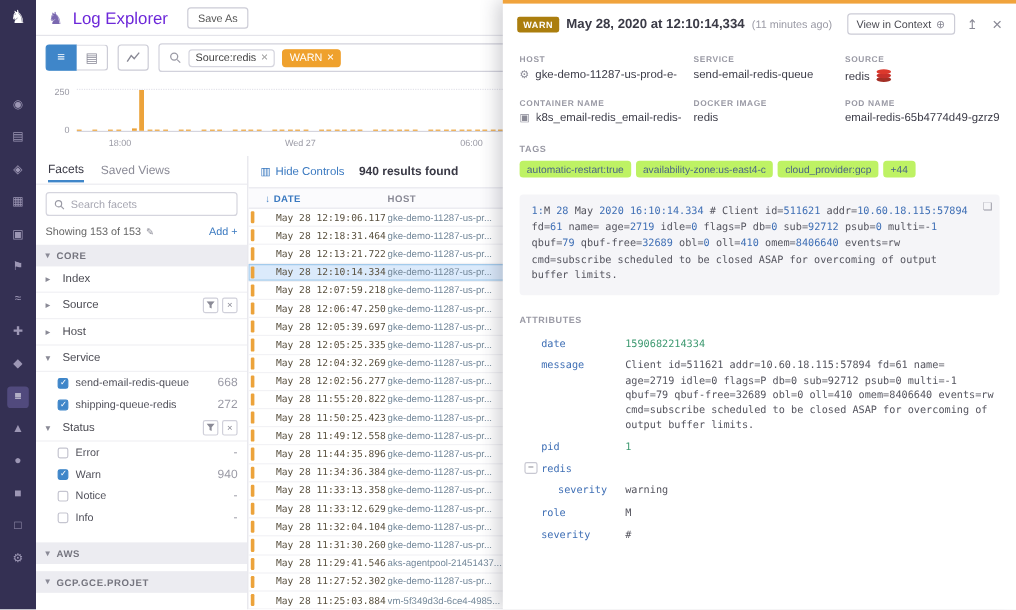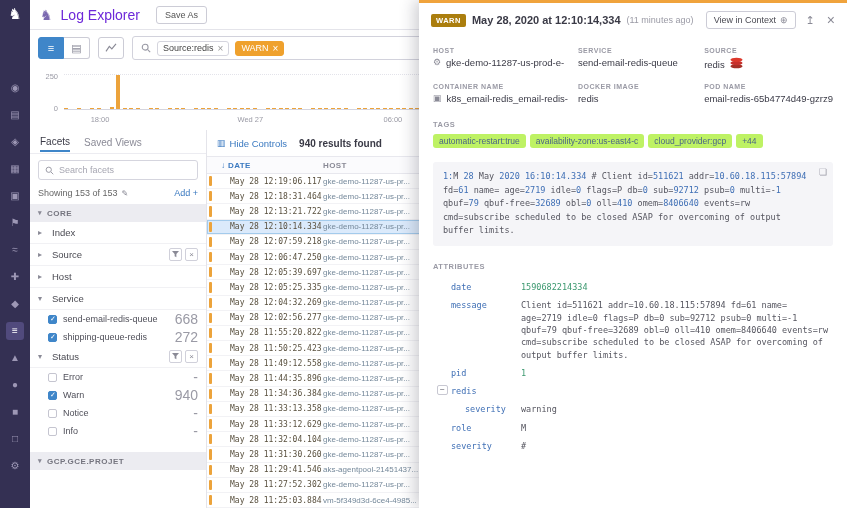--- a/index.html
+++ b/index.html
@@ -61,21 +61,21 @@
   .sec-chev { font-size: 7px; color: #8a8a96; }
   .fgroup { height: 22px; display: flex; align-items: center; gap: 6px; padding: 0 8px; border-bottom: 1px solid #f1f1f4; font-size: 9.5px; color: #4a4a52; cursor: pointer; }
   .fg-chevron { font-size: 8px; color: #8a8a96; width: 8px; }
   .fg-actions { margin-left: auto; display: flex; gap: 3px; }
   .fg-action { width: 13px; height: 13px; border: 1px solid #d0d0da; border-radius: 2px; display: flex; align-items: center; justify-content: center; color: #8a8a96; font-size: 8px; background: #fff; cursor: pointer; }
   .fitem { height: 18px; display: flex; align-items: center; gap: 6px; padding: 0 8px 0 18px; font-size: 9px; color: #50505a; cursor: pointer; }
   .cb { width: 9px; height: 9px; border: 1px solid #c5c5d0; border-radius: 2px; background: #fff; flex: 0 0 auto; position: relative; }
   .cb.checked { background: #3f86c9; border-color: #3f86c9; }
   .cb.checked::after { content: "\2713"; color: #fff; font-size: 7px; position: absolute; left: 1px; top: -1px; }
   .fi-label { overflow: hidden; text-overflow: ellipsis; white-space: nowrap; }
-  .fi-count { margin-left: auto; color: #9a9aa5; font-size: 14px; }
+  .fi-count { margin-left: auto; color: #9a9aa5; font-size: 10px; }
   .fbottom { margin-top: 12px; display: flex; flex-direction: column; gap: 6px; }
 
   
   .loglist { flex: 1; display: flex; flex-direction: column; overflow: hidden; }
   .lcontrols { height: 26px; display: flex; align-items: center; gap: 12px; padding: 0 10px; flex: 0 0 auto; }
   .hidecontrols { color: #3a79c0; font-size: 9.5px; display: flex; align-items: center; gap: 4px; cursor: pointer; }
   .hc-icon { font-size: 9px; }
   .results { font-size: 10px; font-weight: bold; color: #3a3a46; }
   .lheader { height: 18px; display: flex; align-items: center; border-top: 1px solid #e8e8ee; border-bottom: 1px solid #e8e8ee; background: #fbfbfd; font-size: 8px; font-weight: bold; letter-spacing: .4px; flex: 0 0 auto; }
   .lh-date { width: 116px; padding-left: 14px; color: #3a79c0; cursor: pointer; }
@@ -341,20 +341,24 @@
               <span class="fi-count">-</span>
             </div>
             <div class="fitem">
               <span class="cb"></span>
               <span class="fi-label">Info</span>
               <span class="fi-count">-</span>
             </div>
 
         </div>
         <div class="fbottom">
+          <div class="fsection">
+              <span class="sec-chev">▾</span>
+              <span class="fg-label">AWS</span>
+            </div>
             <div class="fsection">
               <span class="sec-chev">▾</span>
               <span class="fg-label">GCP.GCE.PROJET</span>
             </div>
         </div>
       </section>
 
       <section class="loglist">
         <div class="lcontrols">
           <span class="hidecontrols">

